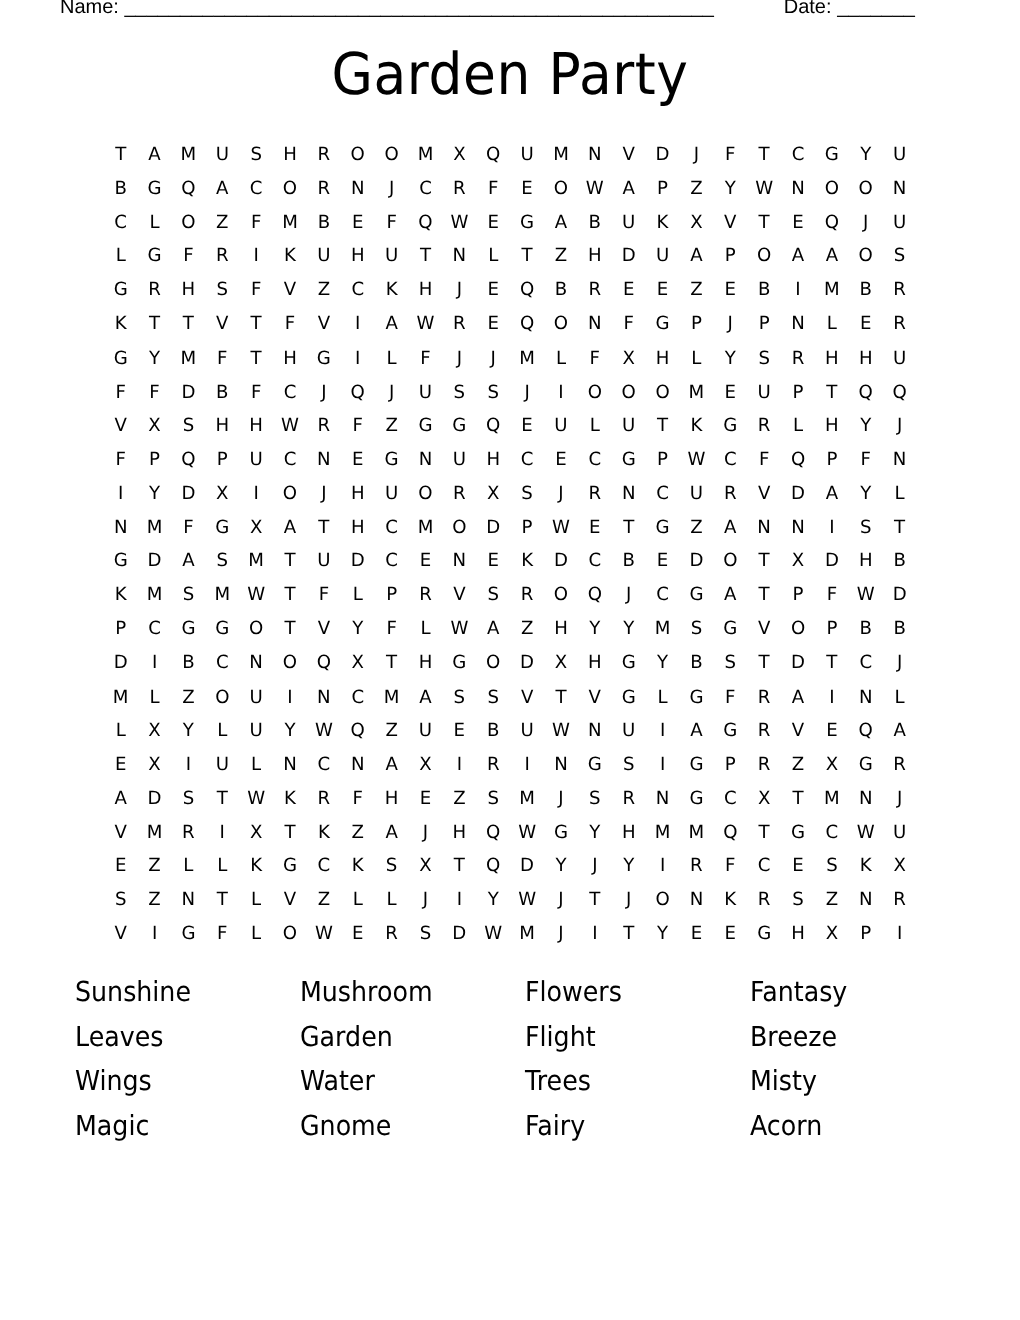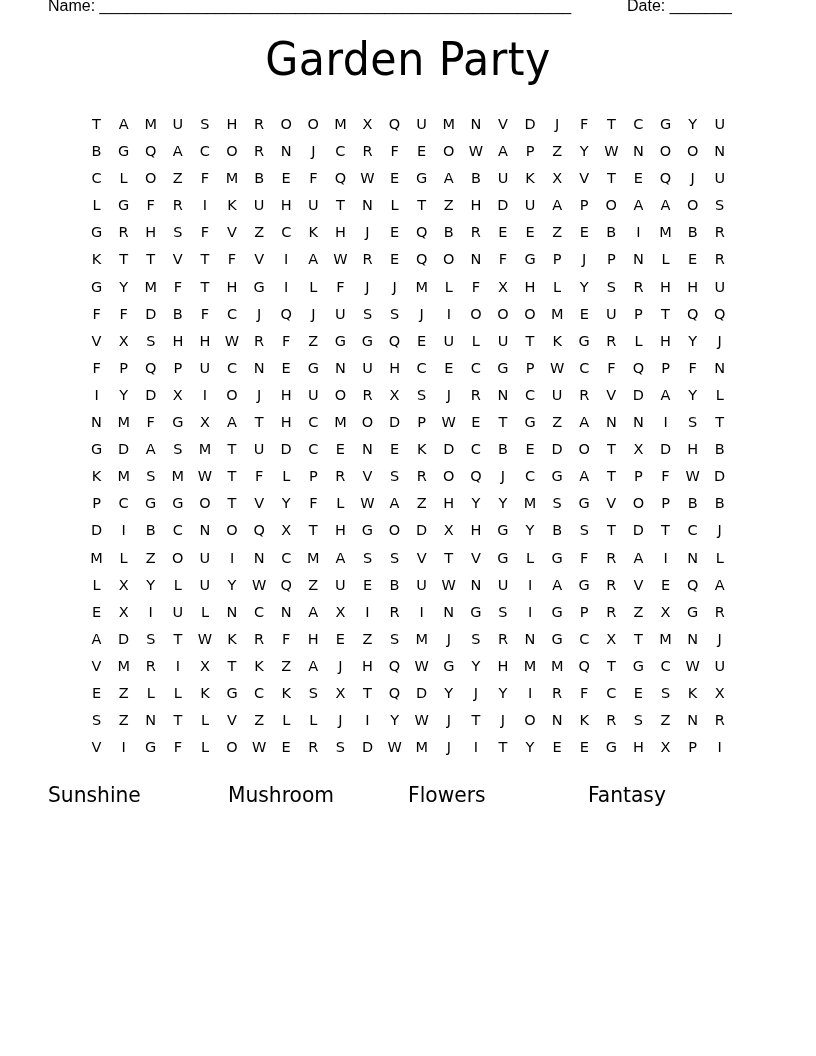--- a/index.html
+++ b/index.html
@@ -13,21 +13,21 @@
     position: absolute; top: 32px; left: 0; width: 816px; text-align: center;
     font-family: "DejaVu Sans", sans-serif; font-size: 46px; letter-spacing: 0.5px;
     transform: scaleX(0.93);
   }
   .grid { position: absolute; left: 83px; top: 113px; }
   .grid-row { display: flex; height: 27.1px; }
   .cell {
     width: 27.1px; text-align: center;
     font-family: "DejaVu Sans", sans-serif; font-size: 14.5px; line-height: 22px;
   }
-  .wordlist { position: absolute; left: 48px; top: 780px; width: 740px; }
+  .wordlist { position: absolute; left: 60px; top: 780px; width: 740px; }
   .word-row { display: flex; height: 35.6px; }
   .word {
     width: 180px; font-family: "DejaVu Sans", sans-serif; font-size: 22px; line-height: 30px;
     transform: scaleX(0.92); transform-origin: left center;
   }
 </style>
 </head>
 <body>
 
 <div class="header-line">
@@ -668,13 +668,31 @@
     </div>
   </div>
 
 <div class="wordlist" id="wordlist">
     <div class="word-row">
       <div class="word">Sunshine</div>
       <div class="word">Mushroom</div>
       <div class="word">Flowers</div>
       <div class="word">Fantasy</div>
     </div>
+    <div class="word-row">
+      <div class="word">Leaves</div>
+      <div class="word">Garden</div>
+      <div class="word">Flight</div>
+      <div class="word">Breeze</div>
+    </div>
+    <div class="word-row">
+      <div class="word">Wings</div>
+      <div class="word">Water</div>
+      <div class="word">Trees</div>
+      <div class="word">Misty</div>
+    </div>
+    <div class="word-row">
+      <div class="word">Magic</div>
+      <div class="word">Gnome</div>
+      <div class="word">Fairy</div>
+      <div class="word">Acorn</div>
+    </div>
   </div>
 
 </body></html>

